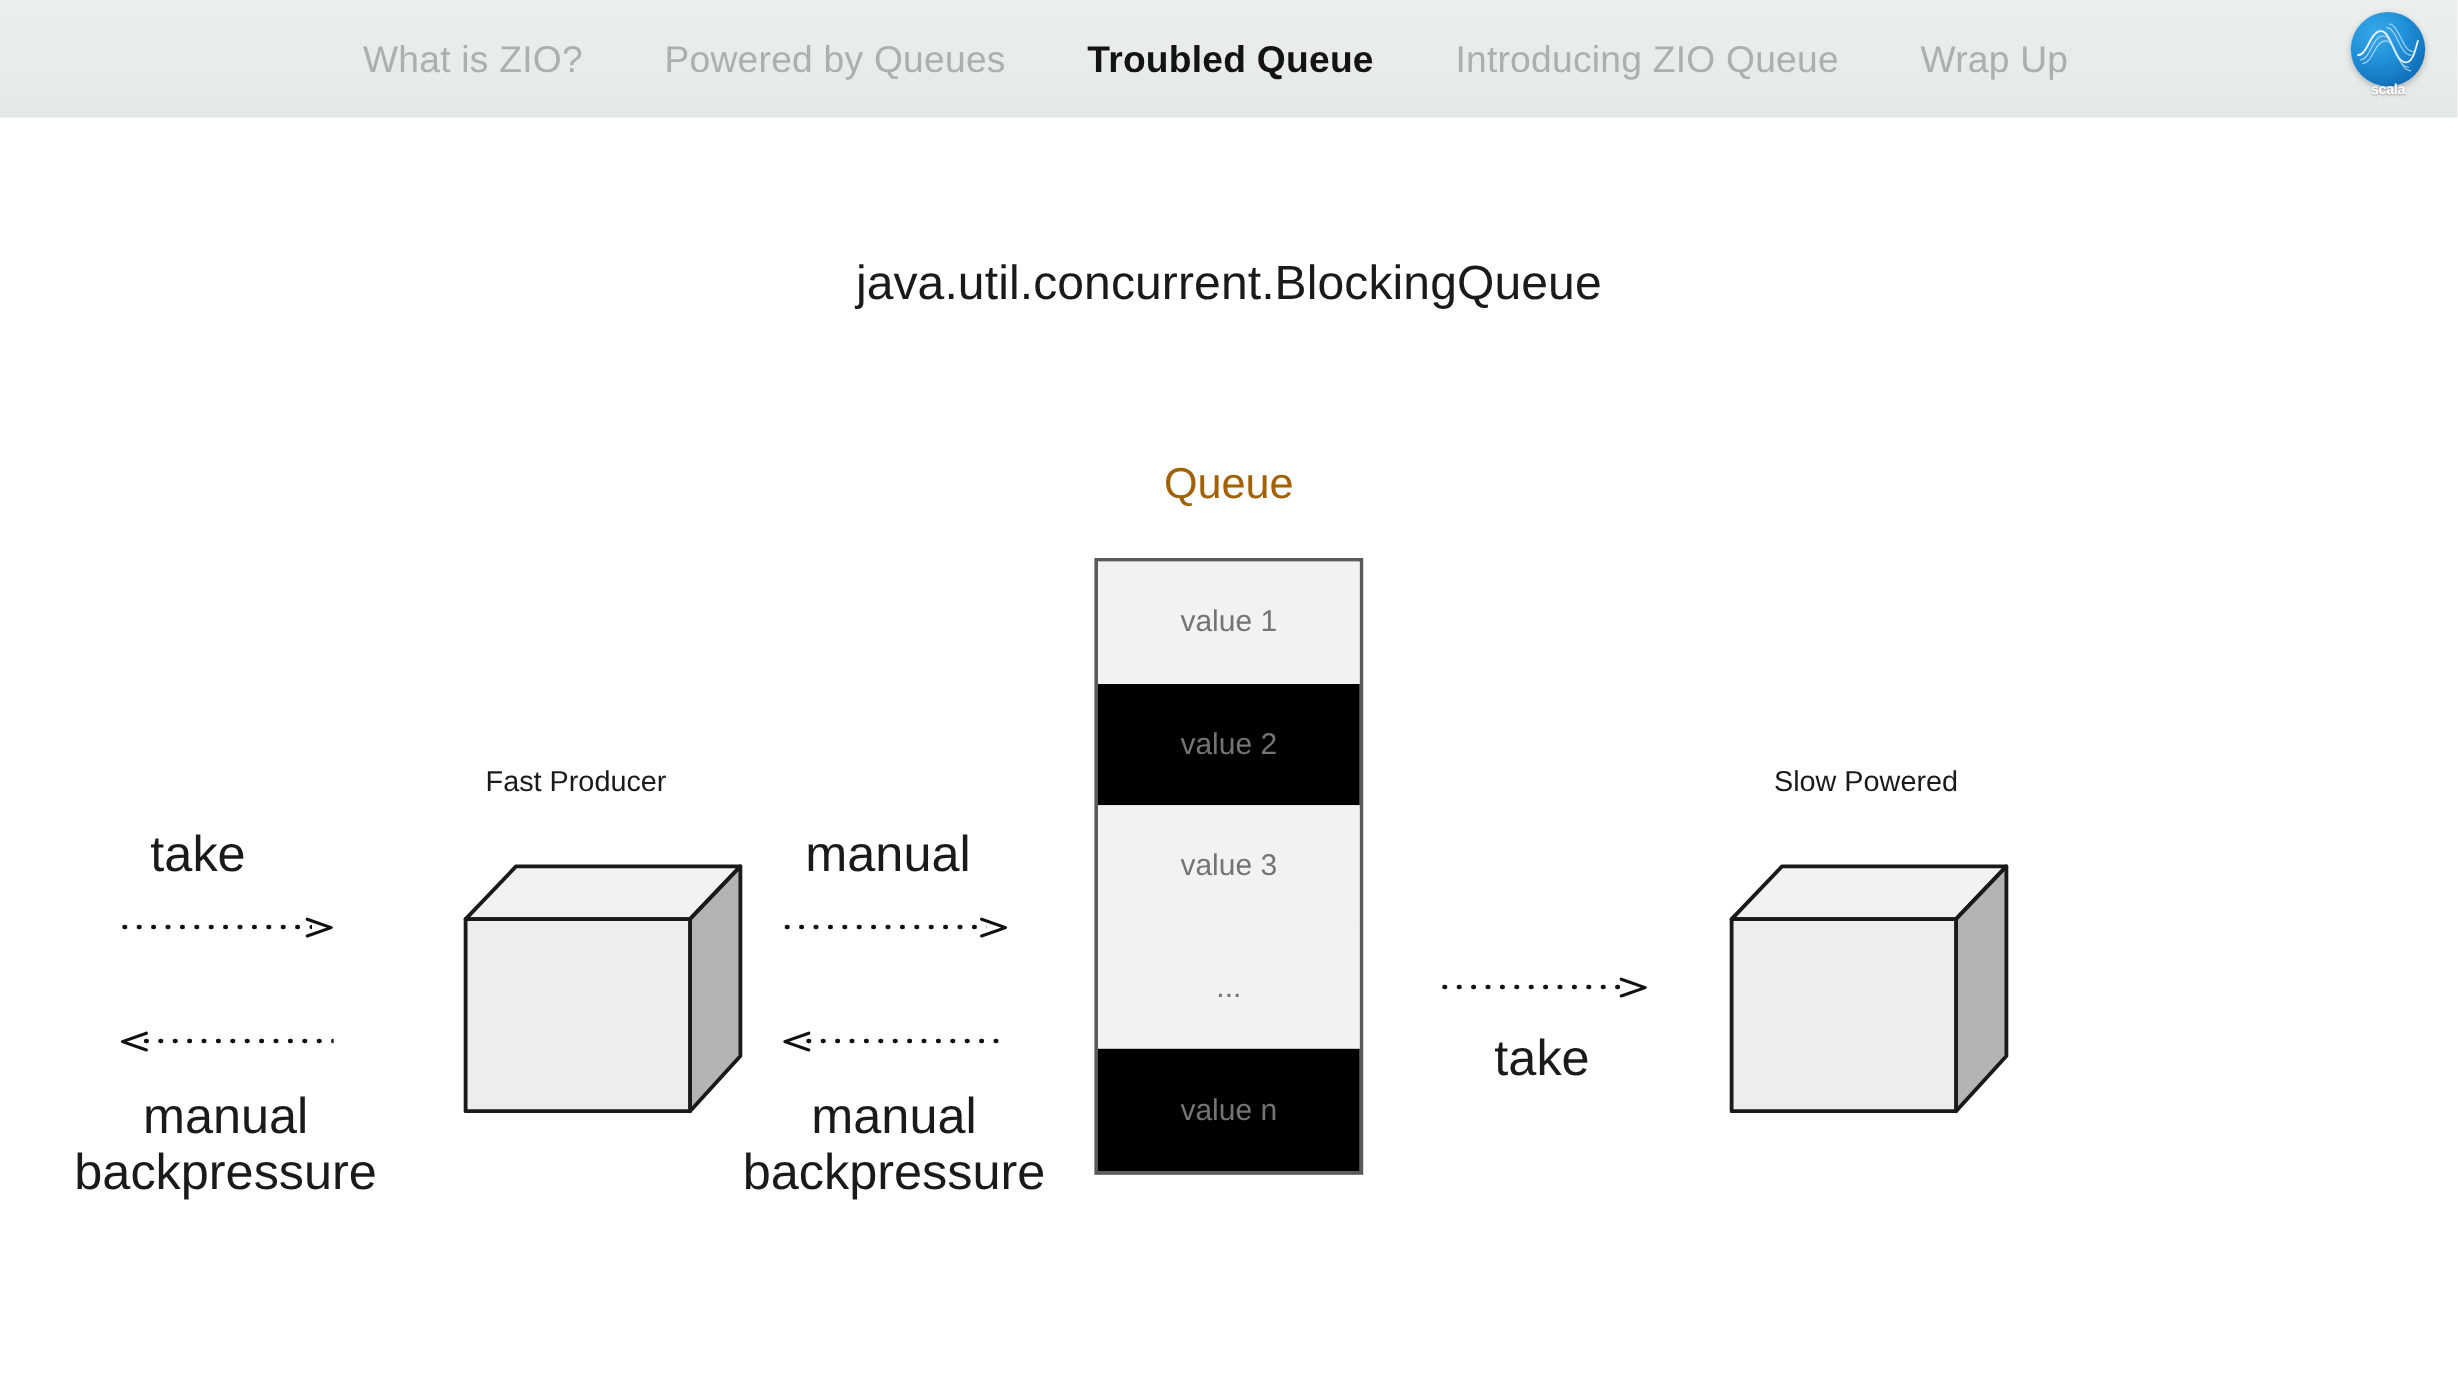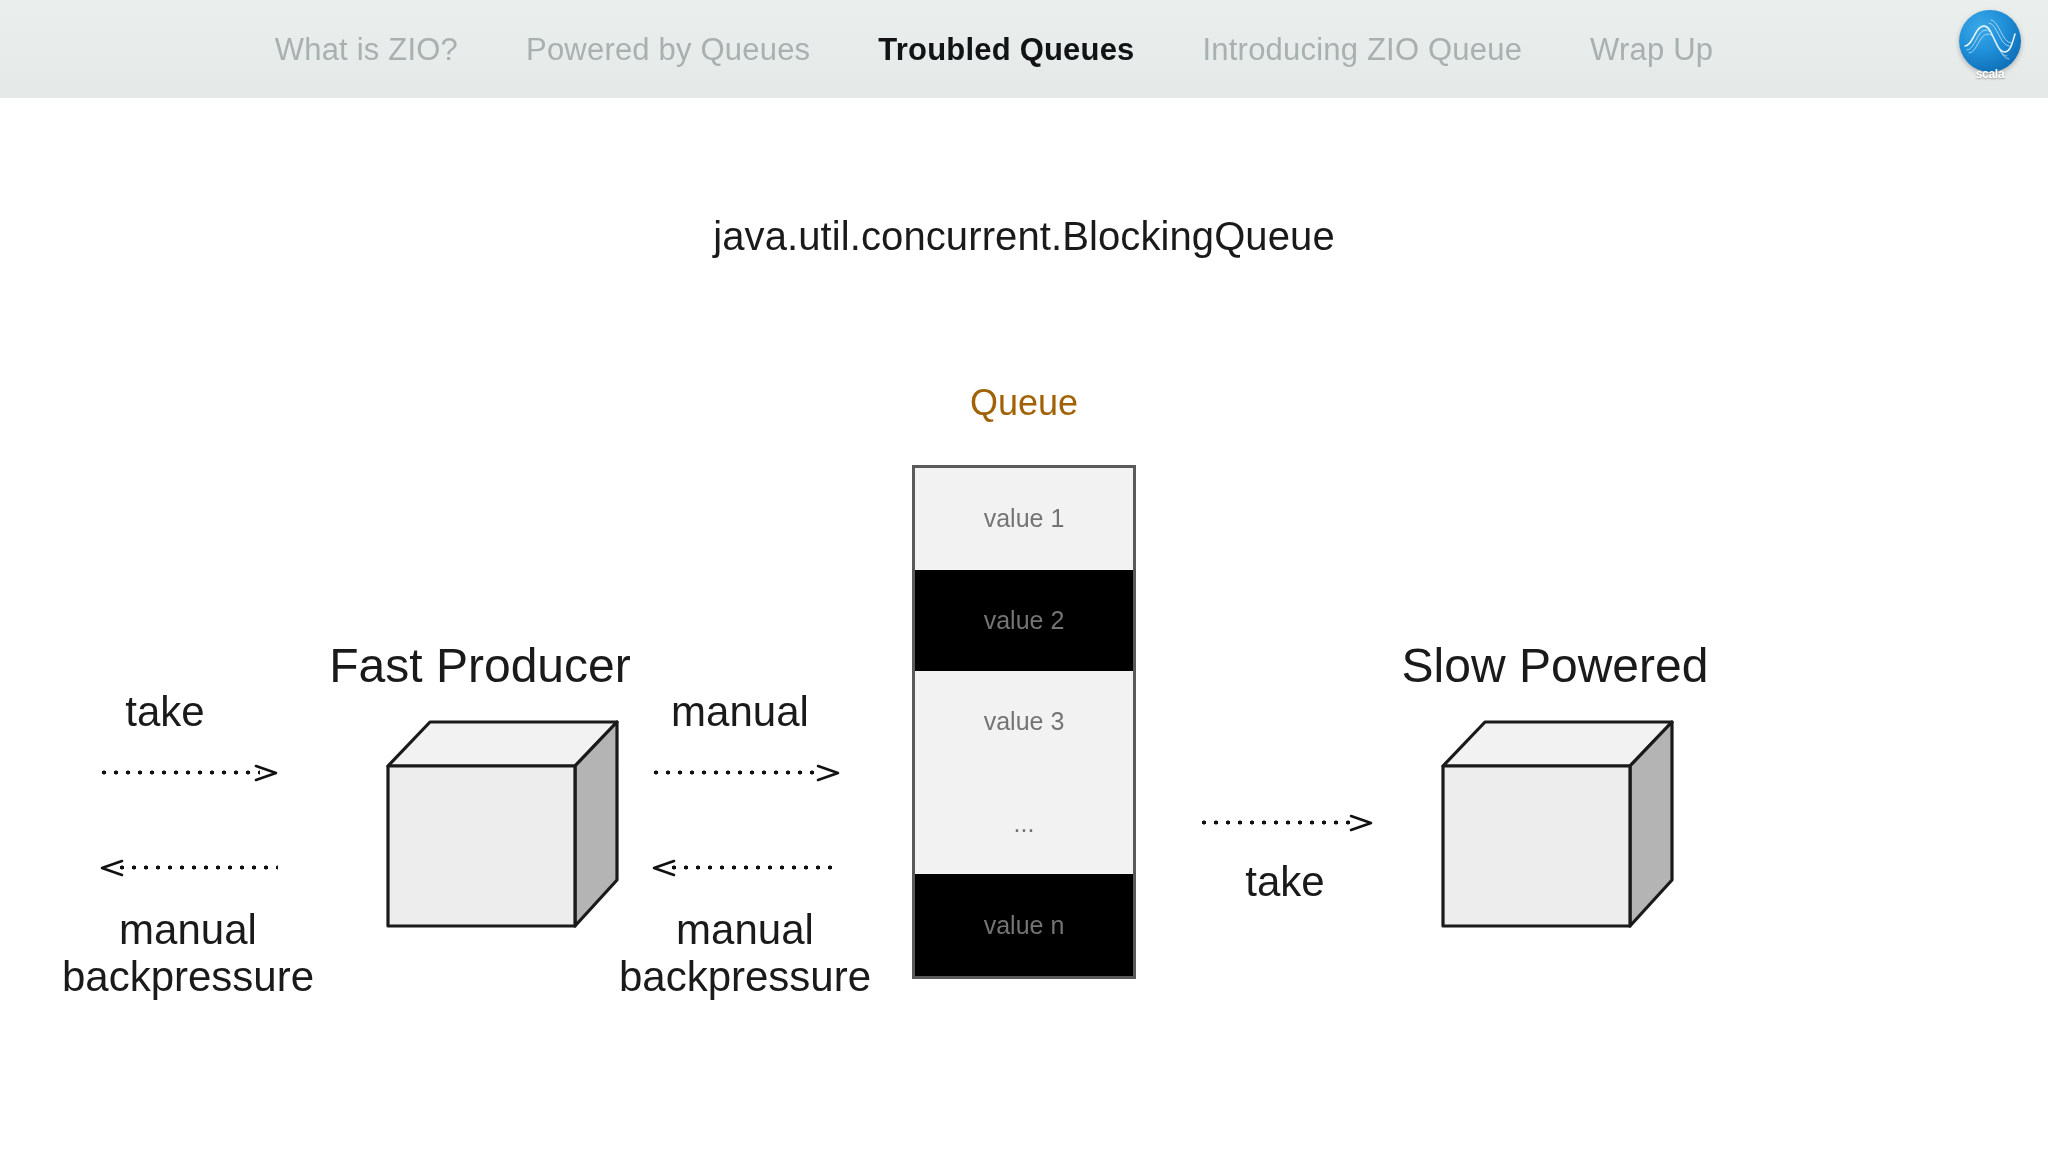--- a/index.html
+++ b/index.html
@@ -27,21 +27,21 @@
   }
   #navlist {
     position: absolute;
     left: 0; top: 0;
     height: 98px;
     width: 1940px;
     display: flex;
     align-items: center;
     justify-content: center;
     gap: 68px;
-    padding-left: 24px;
+    padding-left: 43px;
   }
   .navitem {
     font-size: 31px;
     color: #a9b0b0;
     letter-spacing: 0.2px;
     white-space: nowrap;
     font-weight: 400;
     line-height: 1;
   }
   .navitem.active {
@@ -135,21 +135,21 @@
     background: #000000;
   }
 
   
   .cube {
     position: absolute;
   }
   .cube-label {
     position: absolute;
     text-align: center;
-    font-size: 48px;
+    font-size: 24px;
     color: #1a1a1a;
     white-space: nowrap;
     font-weight: 400;
   }
 
   
   .arrow-line {
     position: absolute;
     height: 5px;
   }
@@ -176,21 +176,21 @@
     font-weight: 400;
   }
 </style>
 </head>
 <body>
 
 <div id="topnav">
   <div id="navlist">
     <div class="navitem">What is ZIO?</div>
     <div class="navitem">Powered by Queues</div>
-    <div class="navitem active">Troubled Queues</div>
+    <div class="navitem active">Troubled Queue</div>
     <div class="navitem">Introducing ZIO Queue</div>
     <div class="navitem">Wrap Up</div>
   </div>
 
   <div id="logo-wrap">
     <div id="logo-circle">
       <svg id="logo-wave" width="62" height="62" viewBox="0 0 62 62">
         <g fill="none" stroke="#ffffff" stroke-width="1.5" stroke-linecap="round" opacity="0.92">
           <path d="M6 36 C14 36, 16 16, 25 16 C34 16, 36 42, 46 42 C52 42, 54 30, 56 24"></path>
         </g>

